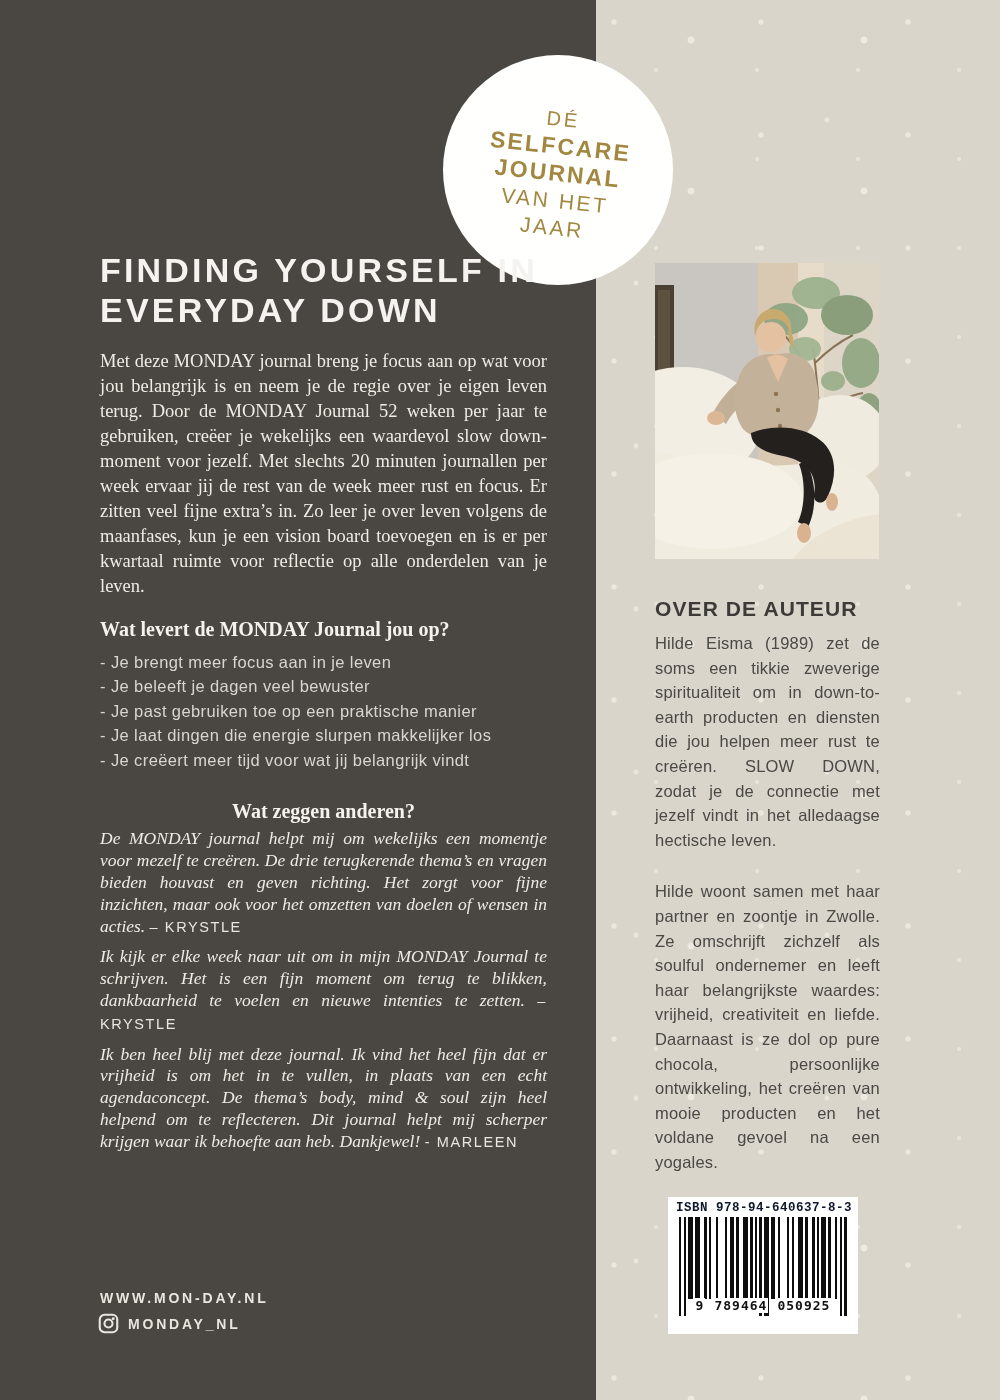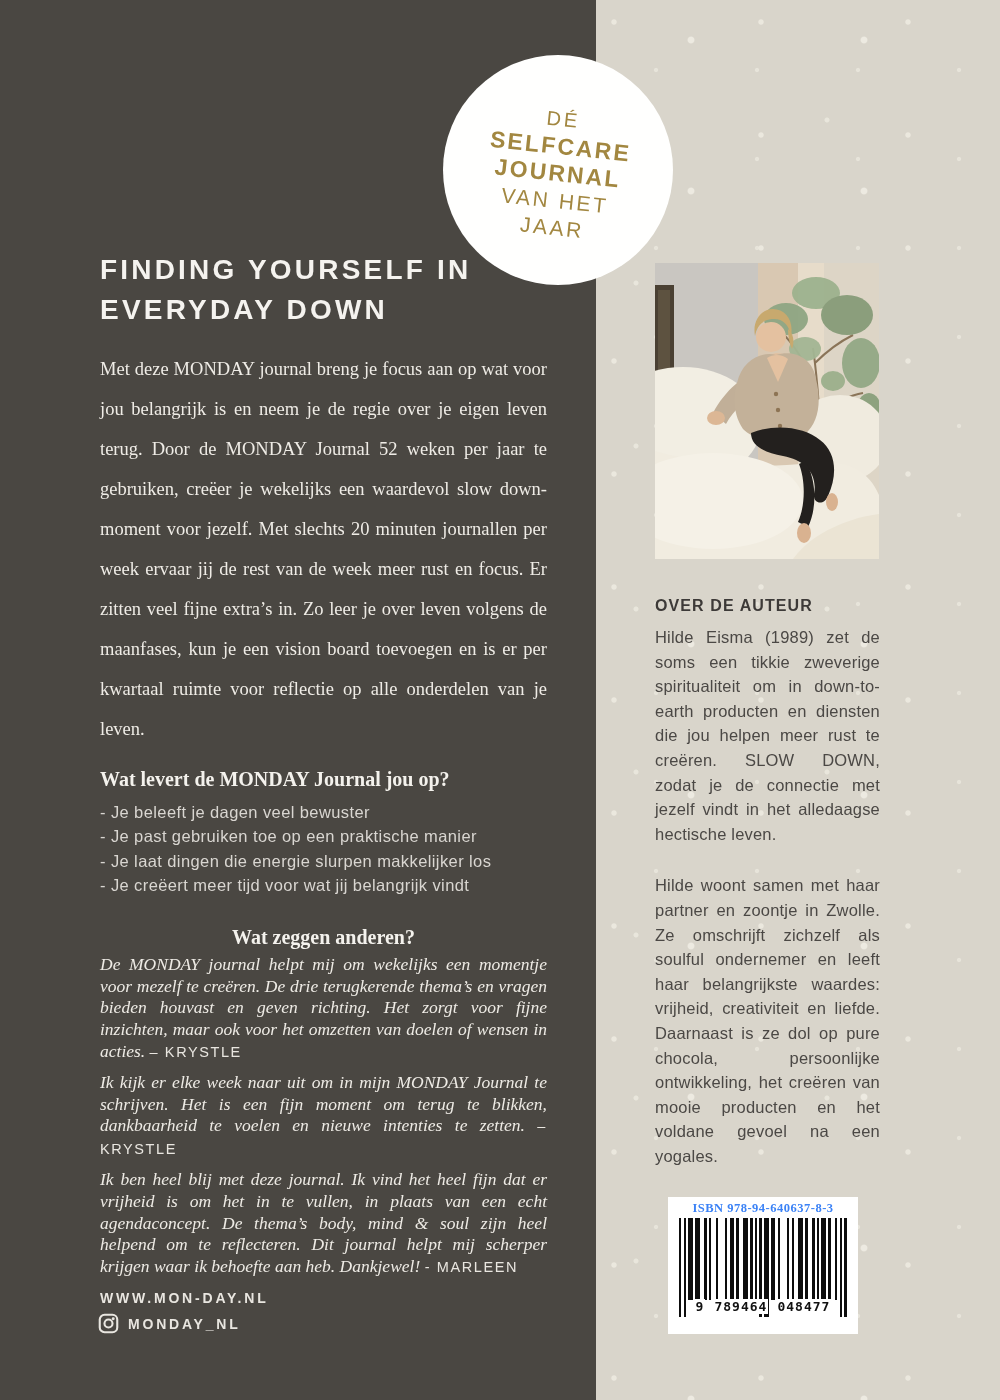--- a/index.html
+++ b/index.html
@@ -22,23 +22,23 @@
   .badge{position:absolute;left:443px;top:55px;width:230px;height:230px;border-radius:50%;
          background:#fffffe;display:flex;align-items:center;justify-content:center;}
   .badge-text{transform:rotate(6deg);text-align:center;color:var(--gold,#a28740);
               line-height:27px;margin-top:6px;}
   .badge-l1{font-size:20px;letter-spacing:3px;font-weight:500;}
   .badge-l2,.badge-l3{font-size:23px;font-weight:700;letter-spacing:2.2px;}
   .badge-l4,.badge-l5{font-size:21px;font-weight:400;letter-spacing:2.6px;}
 
   
   .left-col{position:absolute;left:100px;top:250px;width:447px;color:#eeebe5;}
-  .title{font-size:28px;font-weight:700;letter-spacing:3.2px;line-height:40px;color:#f5f3ef;}
+  .title{font-size:34px;font-weight:700;letter-spacing:3.2px;line-height:40px;color:#f5f3ef;}
   .intro{margin-top:19px;font-family:"Liberation Serif",serif;font-size:18.5px;
-         line-height:40px;text-align:justify;color:#efece6;}
+         line-height:25px;text-align:justify;color:#efece6;}
   .sec-heading{font-family:"Liberation Serif",serif;font-weight:700;font-size:20px;
                color:#f4f2ed;margin:0;}
   .benefits-block{margin-top:16px;}
   .benefits-list{list-style:none;margin:9px 0 0;padding:0;font-size:16.5px;
                  line-height:24.6px;letter-spacing:.4px;color:#d9d6d1;white-space:nowrap;}
   .testi-head{margin-top:28px;text-align:center;}
   .testi{margin:0;font-family:"Liberation Serif",serif;font-style:italic;font-size:17.5px;
          line-height:21.8px;text-align:justify;color:#eeebe5;}
   .t1{margin-top:5px;}
   .t2,.t3{margin-top:8px;}
@@ -48,31 +48,31 @@
   .footer-web{position:absolute;left:100px;top:1290px;font-size:14px;font-weight:700;
               letter-spacing:2.8px;color:#e9e6e0;}
   .footer-insta{position:absolute;left:98px;top:1313px;display:flex;align-items:center;
                 gap:9px;color:#e9e6e0;text-align:center;}
   .footer-insta .handle{font-size:14px;font-weight:700;letter-spacing:2.8px;}
   .ig-icon{width:21px;height:21px;display:block;}
 
   
   .photo{position:absolute;left:655px;top:263px;width:224px;height:296px;display:block;}
   .right-col{position:absolute;left:655px;top:597px;width:225px;color:#4b4845;}
-  .author-heading{font-size:16px;font-weight:700;letter-spacing:1.1px;color:#3d3a38;margin:0;}
+  .author-heading{font-size:21px;font-weight:700;letter-spacing:1.1px;color:#3d3a38;margin:0;}
   .right-col p{margin:0;font-size:16.5px;line-height:24.6px;text-align:justify;
                letter-spacing:.2px;color:#4b4845;}
   .ap1{margin-top:10px !important;}
   .ap2{margin-top:27px !important;}
 
   
   .barcode{position:absolute;left:668px;top:1197px;width:190px;height:137px;background:#fff;
            box-sizing:border-box;padding:4px 8px 0;}
-  .isbn-label{font-family:Liberation Serif, serif;font-weight:700;font-size:12.5px;
-              letter-spacing:.5px;color:#3b82f6;text-align:center;white-space:nowrap;}
+  .isbn-label{font-family:Liberation Mono, monospace;font-weight:700;font-size:12.5px;
+              letter-spacing:.5px;color:#0f172a;text-align:center;white-space:nowrap;}
   .bars-wrap{position:relative;height:99px;margin-top:2px;}
   .bars{position:absolute;left:3px;right:3px;top:0;height:99px;display:flex;align-items:flex-start;}
   .bar{height:82px;}
   .bar.black{background:#0d0d0d;}
   .bar.tall{height:99px;}
   .bc-digits{position:absolute;left:0;right:0;top:81px;display:flex;justify-content:center;
              gap:8px;font-family:"DejaVu Sans Mono",monospace;font-weight:700;font-size:13px;
              color:#111;}
   .bc-digits span{background:#fff;padding:0 1px;letter-spacing:1px;}
 </style>
@@ -141,20 +141,21 @@
     <div class="title">
       <div>FINDING YOURSELF IN</div>
       <div>EVERYDAY DOWN</div>
     </div>
 
     <p class="intro">Met deze MONDAY journal breng je focus aan op wat voor jou belangrijk is en neem je de regie over je eigen leven terug. Door de MONDAY Journal 52 weken per jaar te gebruiken, creëer je wekelijks een waardevol slow down-moment voor jezelf. Met slechts 20 minuten journallen per week ervaar jij de rest van de week meer rust en focus. Er zitten veel fijne extra’s in. Zo leer je over leven volgens de maanfases, kun je een vision board toevoegen en is er per kwartaal ruimte voor reflectie op alle onderdelen van je leven.</p>
 
     <div class="benefits-block">
       <h3 class="sec-heading">Wat levert de MONDAY Journal jou op?</h3>
       <ul class="benefits-list">
+        <li>- Je brengt meer focus aan in je leven</li>
         <li>- Je beleeft je dagen veel bewuster</li>
         <li>- Je past gebruiken toe op een praktische manier</li>
         <li>- Je laat dingen die energie slurpen makkelijker los</li>
         <li>- Je creëert meer tijd voor wat jij belangrijk vindt</li>
       </ul>
     </div>
 
     <h3 class="sec-heading testi-head">Wat zeggen anderen?</h3>
 
     <p class="testi t1"><span>De MONDAY journal helpt mij om wekelijks een momentje voor mezelf te creëren. De drie terugkerende thema’s en vragen bieden houvast en geven richting. Het zorgt voor fijne inzichten, maar ook voor het omzetten van doelen of wensen in acties. </span><span class="author">– KRYSTLE</span></p>
@@ -237,18 +238,18 @@
           <div class="bar" style="width: 2.73973%;"></div>
           <div class="bar black" style="width: 1.36986%;"></div>
           <div class="bar" style="width: 1.36986%;"></div>
           <div class="bar black tall" style="width: 1.36986%;"></div>
           <div class="bar" style="width: 1.36986%;"></div>
           <div class="bar black tall" style="width: 1.36986%;"></div>
         </div>
       <div class="bc-digits">
         <span>9</span>
         <span>789464</span>
-        <span>048477</span>
+        <span>050925</span>
       </div>
     </div>
   </div>
 
 </div>
 
 </body></html>

